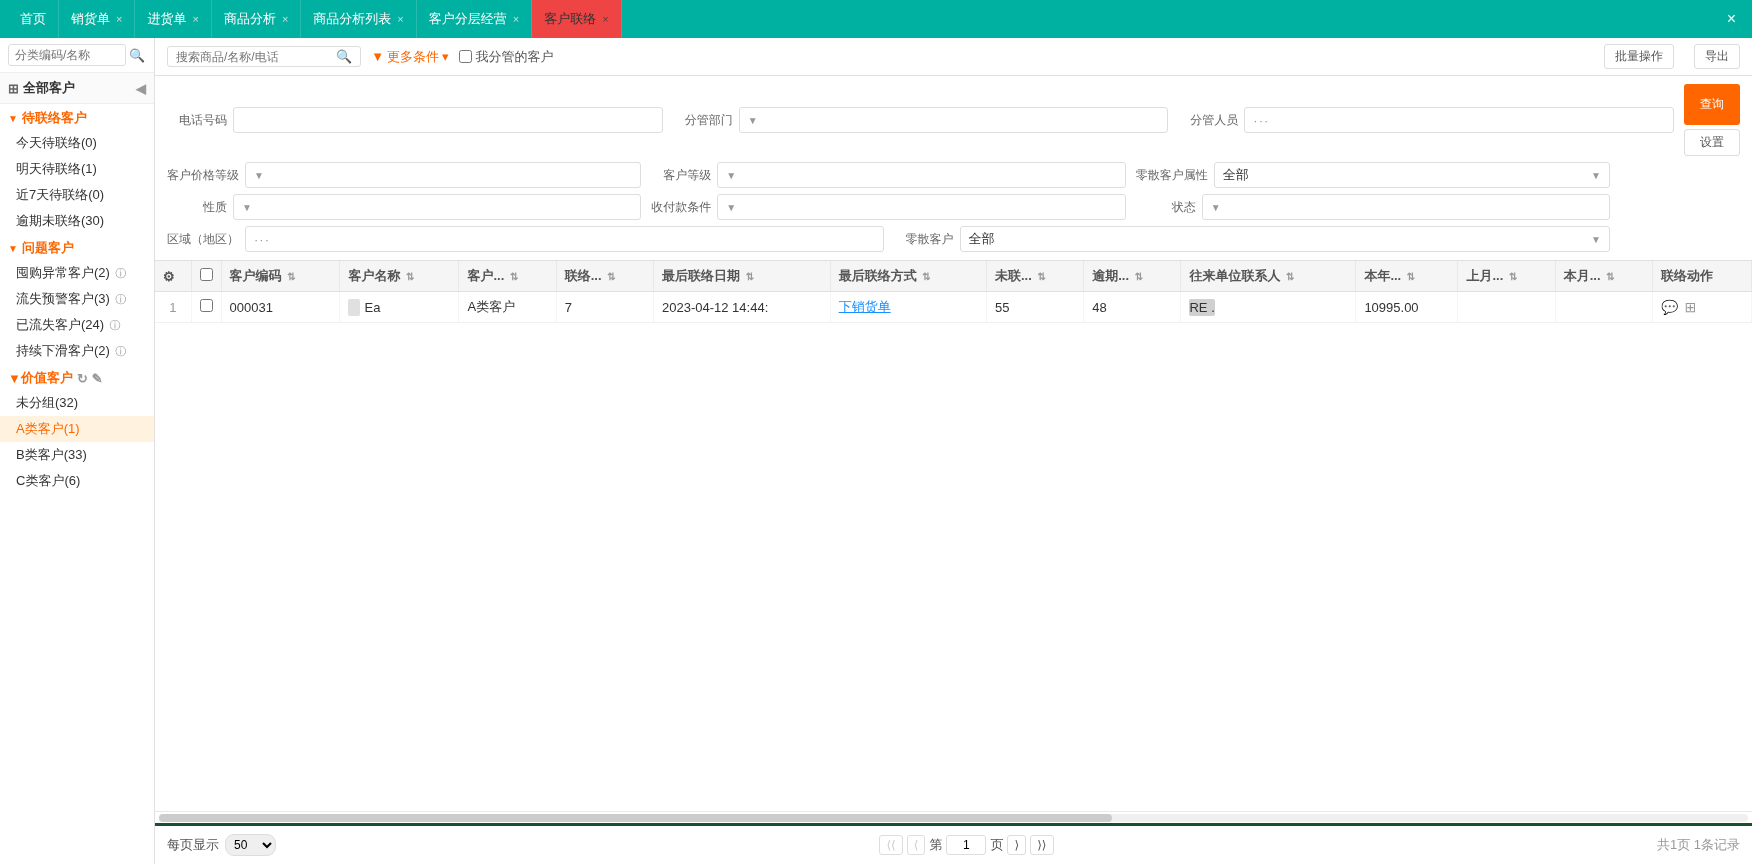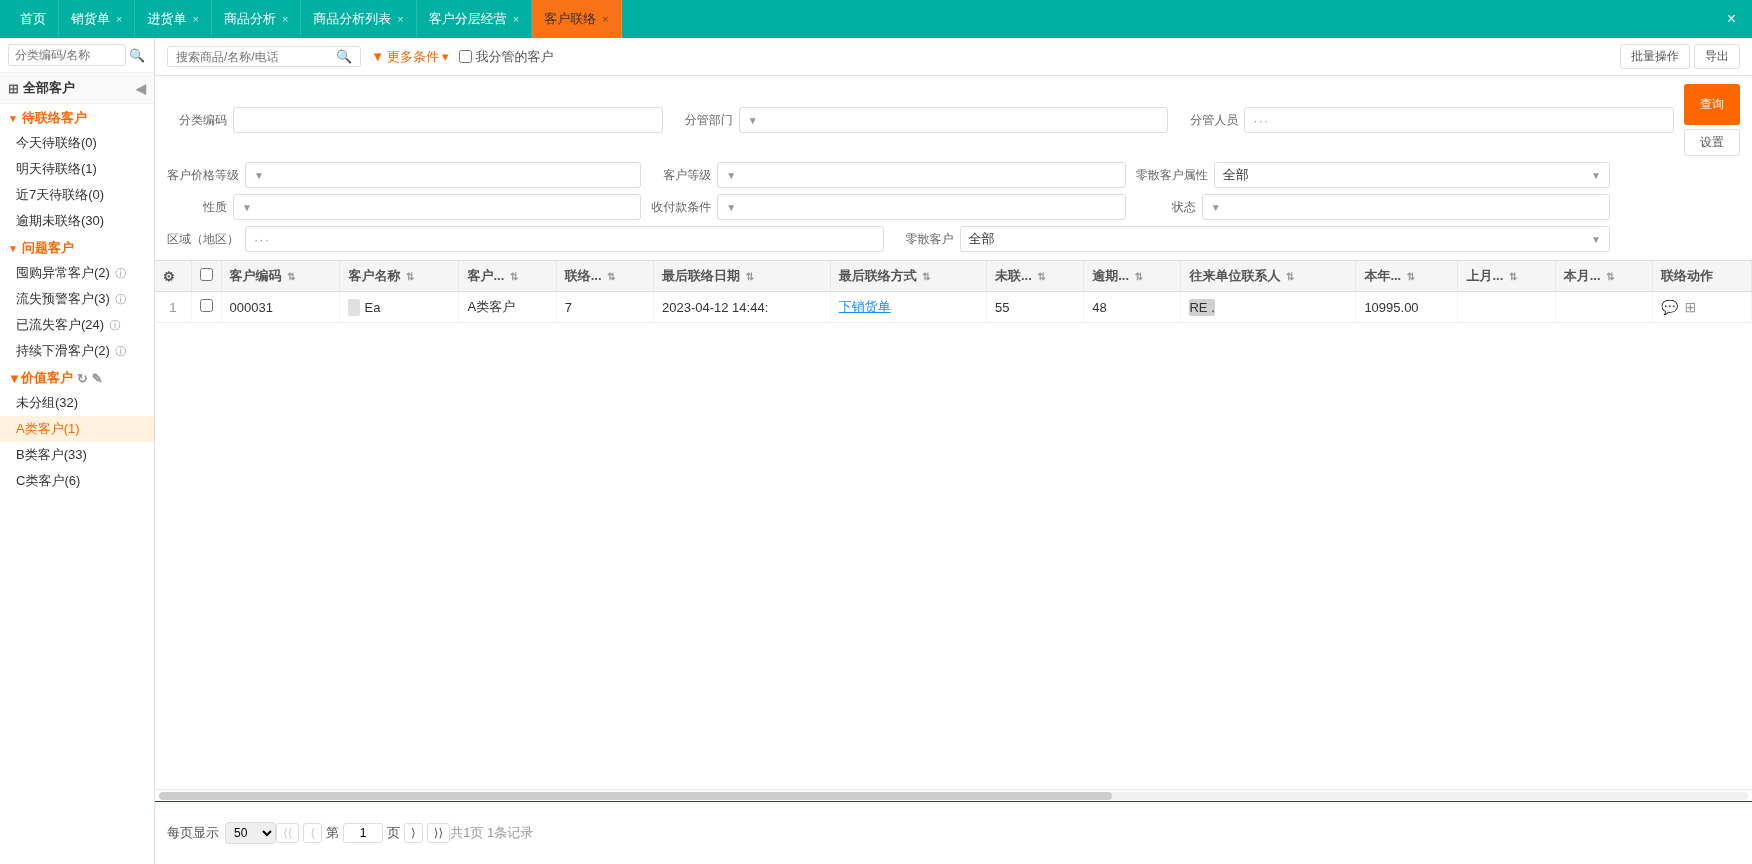--- a/index.html
+++ b/index.html
@@ -9,21 +9,21 @@
     .top-nav {
       display: flex; align-items: center;
       background: #00b0a0; height: 38px; padding: 0 8px;
     }
     .nav-tab {
       display: inline-flex; align-items: center; height: 38px;
       padding: 10px 12px; color: #fff; cursor: pointer; font-size: 13px;
       white-space: nowrap; border-right: 1px solid rgba(255,255,255,0.15);
     }
     .nav-tab.home { background: transparent; }
-    .nav-tab.active { background: #f97316; color: #333; }
+    .nav-tab.active { background: #ef4444; color: #333; }
     .nav-tab .close-x { margin-left: 6px; opacity: 0.7; font-size: 11px; cursor: pointer; }
     .nav-close-all { margin-left: auto; color: #fff; font-size: 16px; cursor: pointer; padding: 4px 8px; }
 
     
     .main-layout { display: flex; height: calc(864px - 38px); }
 
     
     .sidebar {
       width: 155px; min-width: 155px; background: #fff;
       border-right: 1px solid #e0e0e0; overflow-y: auto;
@@ -80,21 +80,21 @@
       border-radius: 3px; padding: 2px 8px; background: #fff;
     }
     .filter-search input { border: none; outline: none; font-size: 12px; color: #999; width: 160px; }
     .filter-search-icon { color: #00b0a0; cursor: pointer; }
     .filter-more {
       display: flex; align-items: center; color: #f60; cursor: pointer;
       font-size: 12px; gap: 3px;
     }
     .filter-checkbox { display: flex; align-items: center; gap: 4px; font-size: 12px; color: #555; }
     .filter-checkbox input { cursor: pointer; }
-    .filter-actions { margin-left: auto; display: flex; gap: 4px; }
+    .filter-actions { margin-left: auto; display: flex; gap: 20px; }
     .btn-batch { border: 1px solid #ddd; background: #fff; padding: 3px 10px; font-size: 12px; cursor: pointer; border-radius: 3px; color: #555; }
     .btn-export { border: 1px solid #ddd; background: #fff; padding: 3px 10px; font-size: 12px; cursor: pointer; border-radius: 3px; color: #555; }
 
     
     .adv-filter {
       background: #fff; border-bottom: 1px solid #e0e0e0;
       padding: 8px 12px; display: flex; flex-direction: column; gap: 6px;
     }
     .adv-filter-row { display: flex; align-items: center; gap: 10px; }
     .adv-filter-item {
@@ -136,26 +136,26 @@
     tbody tr td {
       border-bottom: 1px solid #f0f0f0; border-right: 1px solid #f5f5f5;
       padding: 6px 8px; color: #333; white-space: nowrap;
     }
     .td-link { color: #1890ff; text-decoration: underline; cursor: pointer; }
     .td-actions { display: flex; gap: 6px; align-items: center; }
     .action-icon { cursor: pointer; color: #999; font-size: 14px; }
 
     
     .pagination {
-      display: flex; align-items: center; justify-content: flex-start;
-      padding: 20px 12px; background: #fff; border-top: 1px solid #14532d;
+      display: flex; align-items: center; justify-content: space-between;
+      padding: 8px 12px; background: #fff; border-top: 3px solid #14532d;
       font-size: 12px; color: #555;
     }
     .page-size { display: flex; align-items: center; gap: 6px; }
-    .page-size select { border: 1px solid #ddd; padding: 2px 4px; border-radius: 3px; font-size: 12px; }
+    .page-size select { border: 1px solid #ddd; padding: 2px 4px; border-radius: 9px; font-size: 12px; }
     .page-nav { display: flex; align-items: center; gap: 4px; }
     .page-nav button {
       border: 1px solid #ddd; background: #fff; padding: 2px 6px;
       cursor: pointer; border-radius: 3px; font-size: 12px; color: #555;
     }
     .page-nav button:disabled { color: #ccc; cursor: default; }
     .page-input { border: 1px solid #ddd; width: 40px; text-align: center; padding: 2px 4px; border-radius: 3px; font-size: 12px; }
     .total-info { color: #999; }
 
     .scrollbar-area {
@@ -298,21 +298,21 @@
       <div class="filter-actions">
         <button class="btn-batch">批量操作</button>
         <button class="btn-export">导出</button>
       </div>
     </div>
 
     <div class="adv-filter">
 
       <div class="adv-filter-row">
         <div class="adv-filter-item">
-          <span class="adv-filter-label">分类编码</span>
+          <span class="adv-filter-label">电话号码</span>
           <div class="adv-filter-input"></div>
         </div>
         <div class="adv-filter-item">
           <span class="adv-filter-label">分管部门</span>
           <div class="adv-filter-input">
             <span class="chevron">▼</span>
           </div>
         </div>
         <div class="adv-filter-item">
           <span class="adv-filter-label">分管人员</span>

